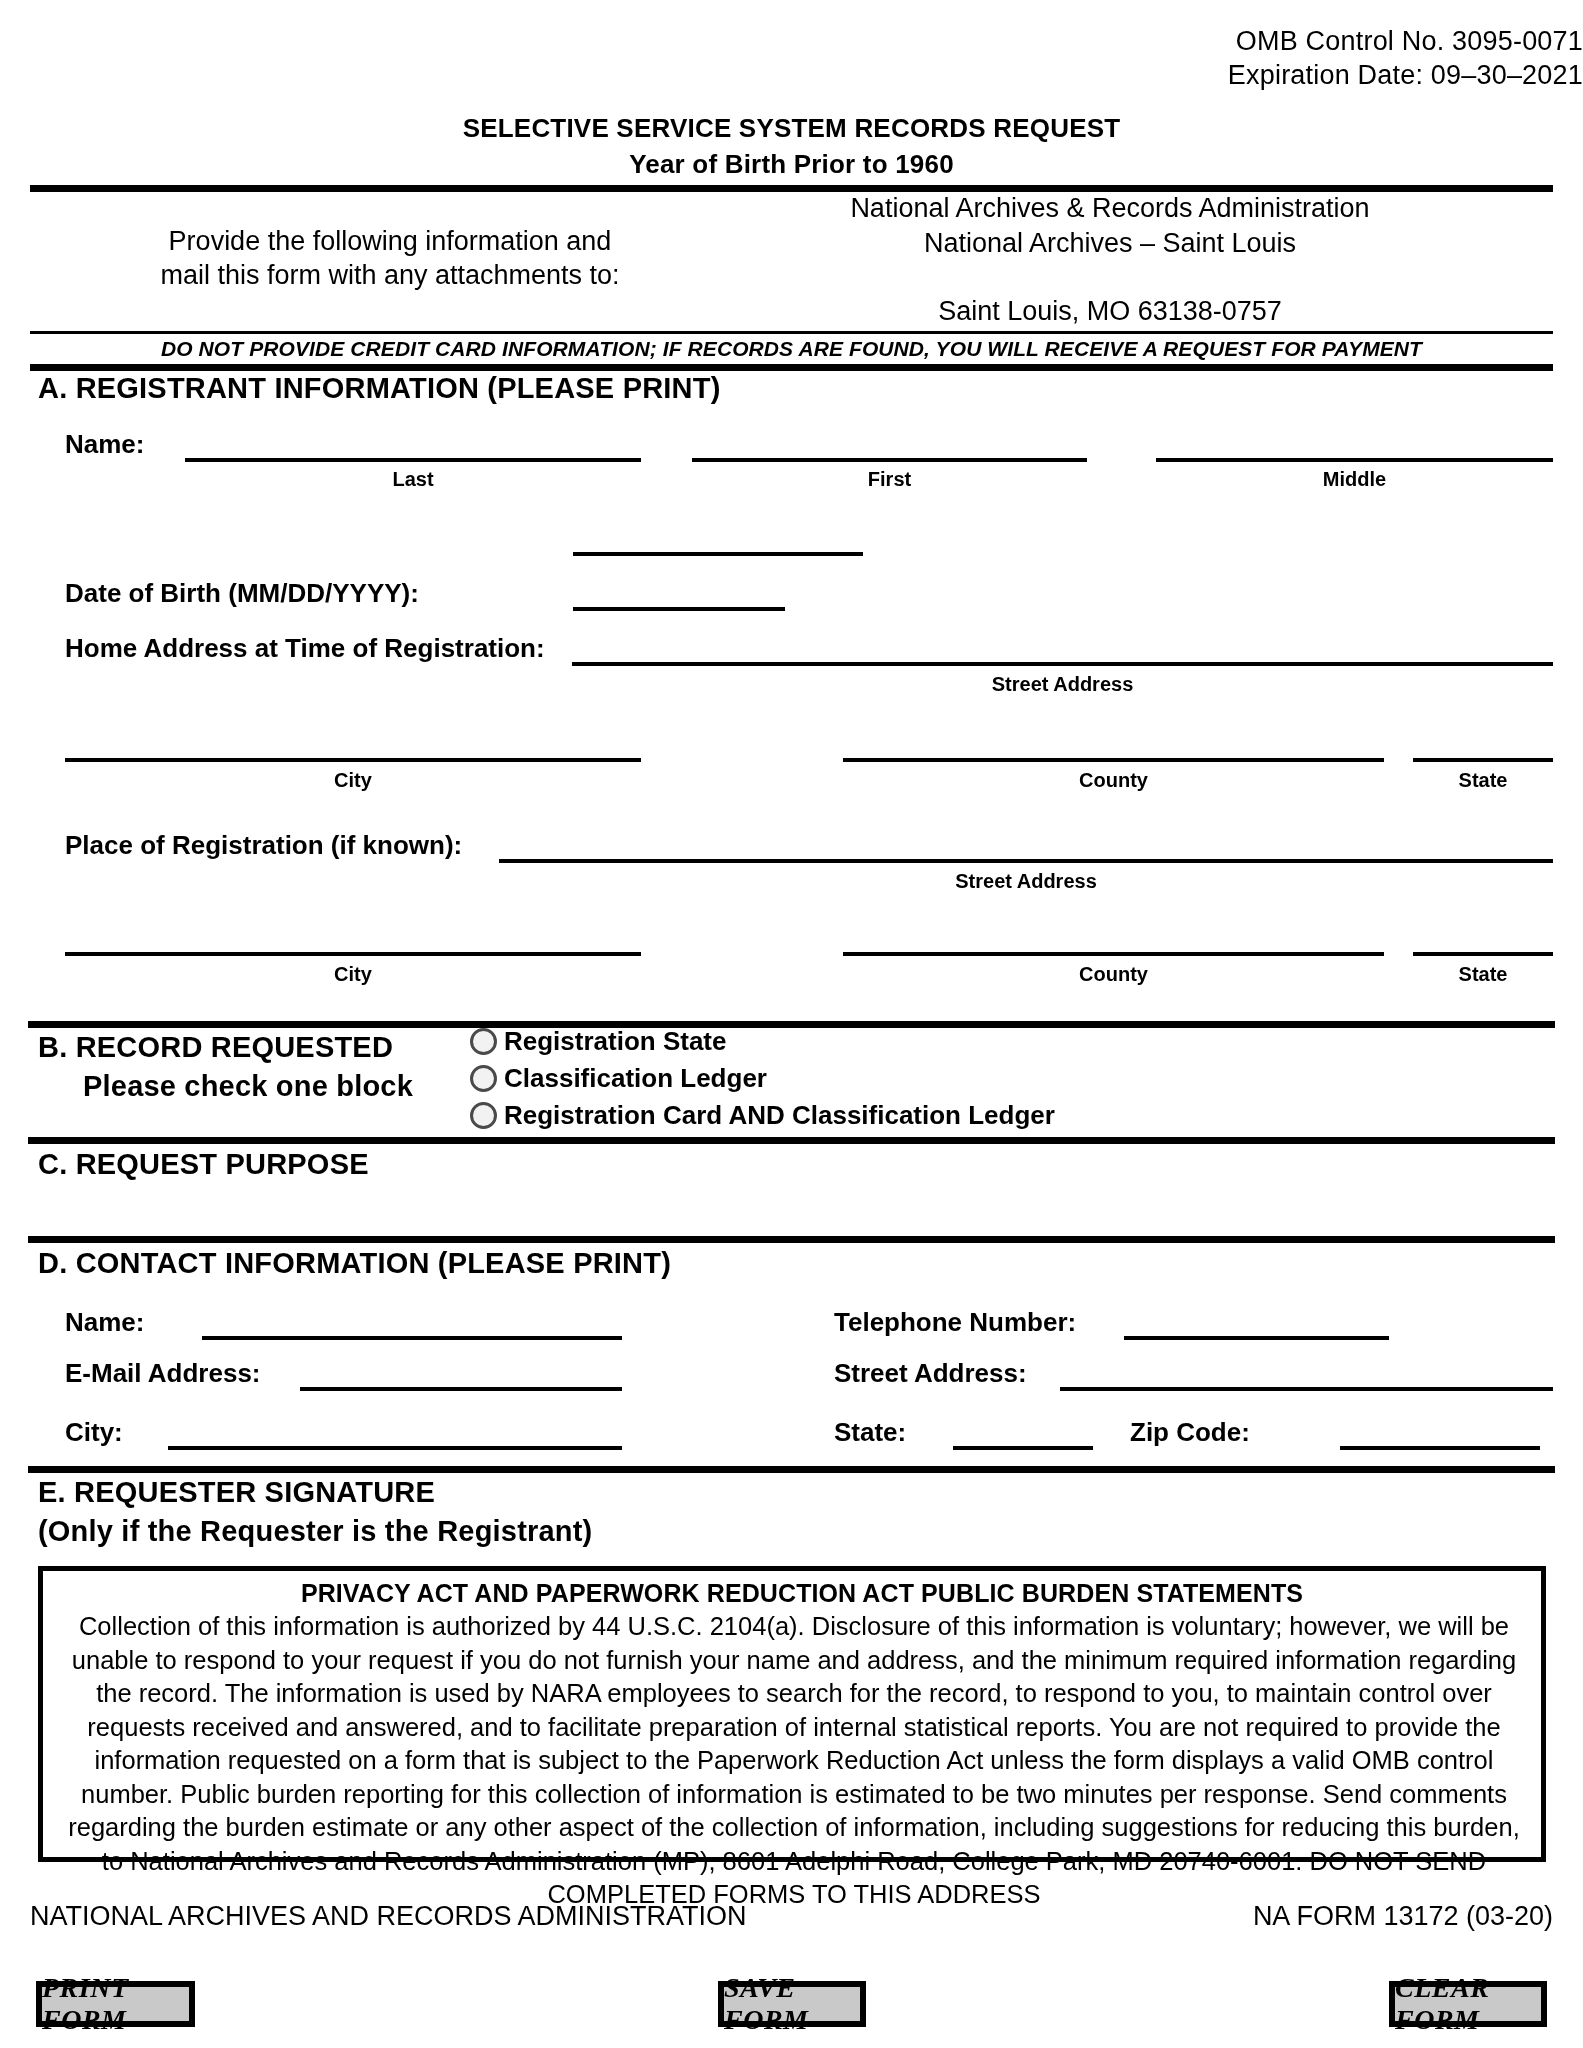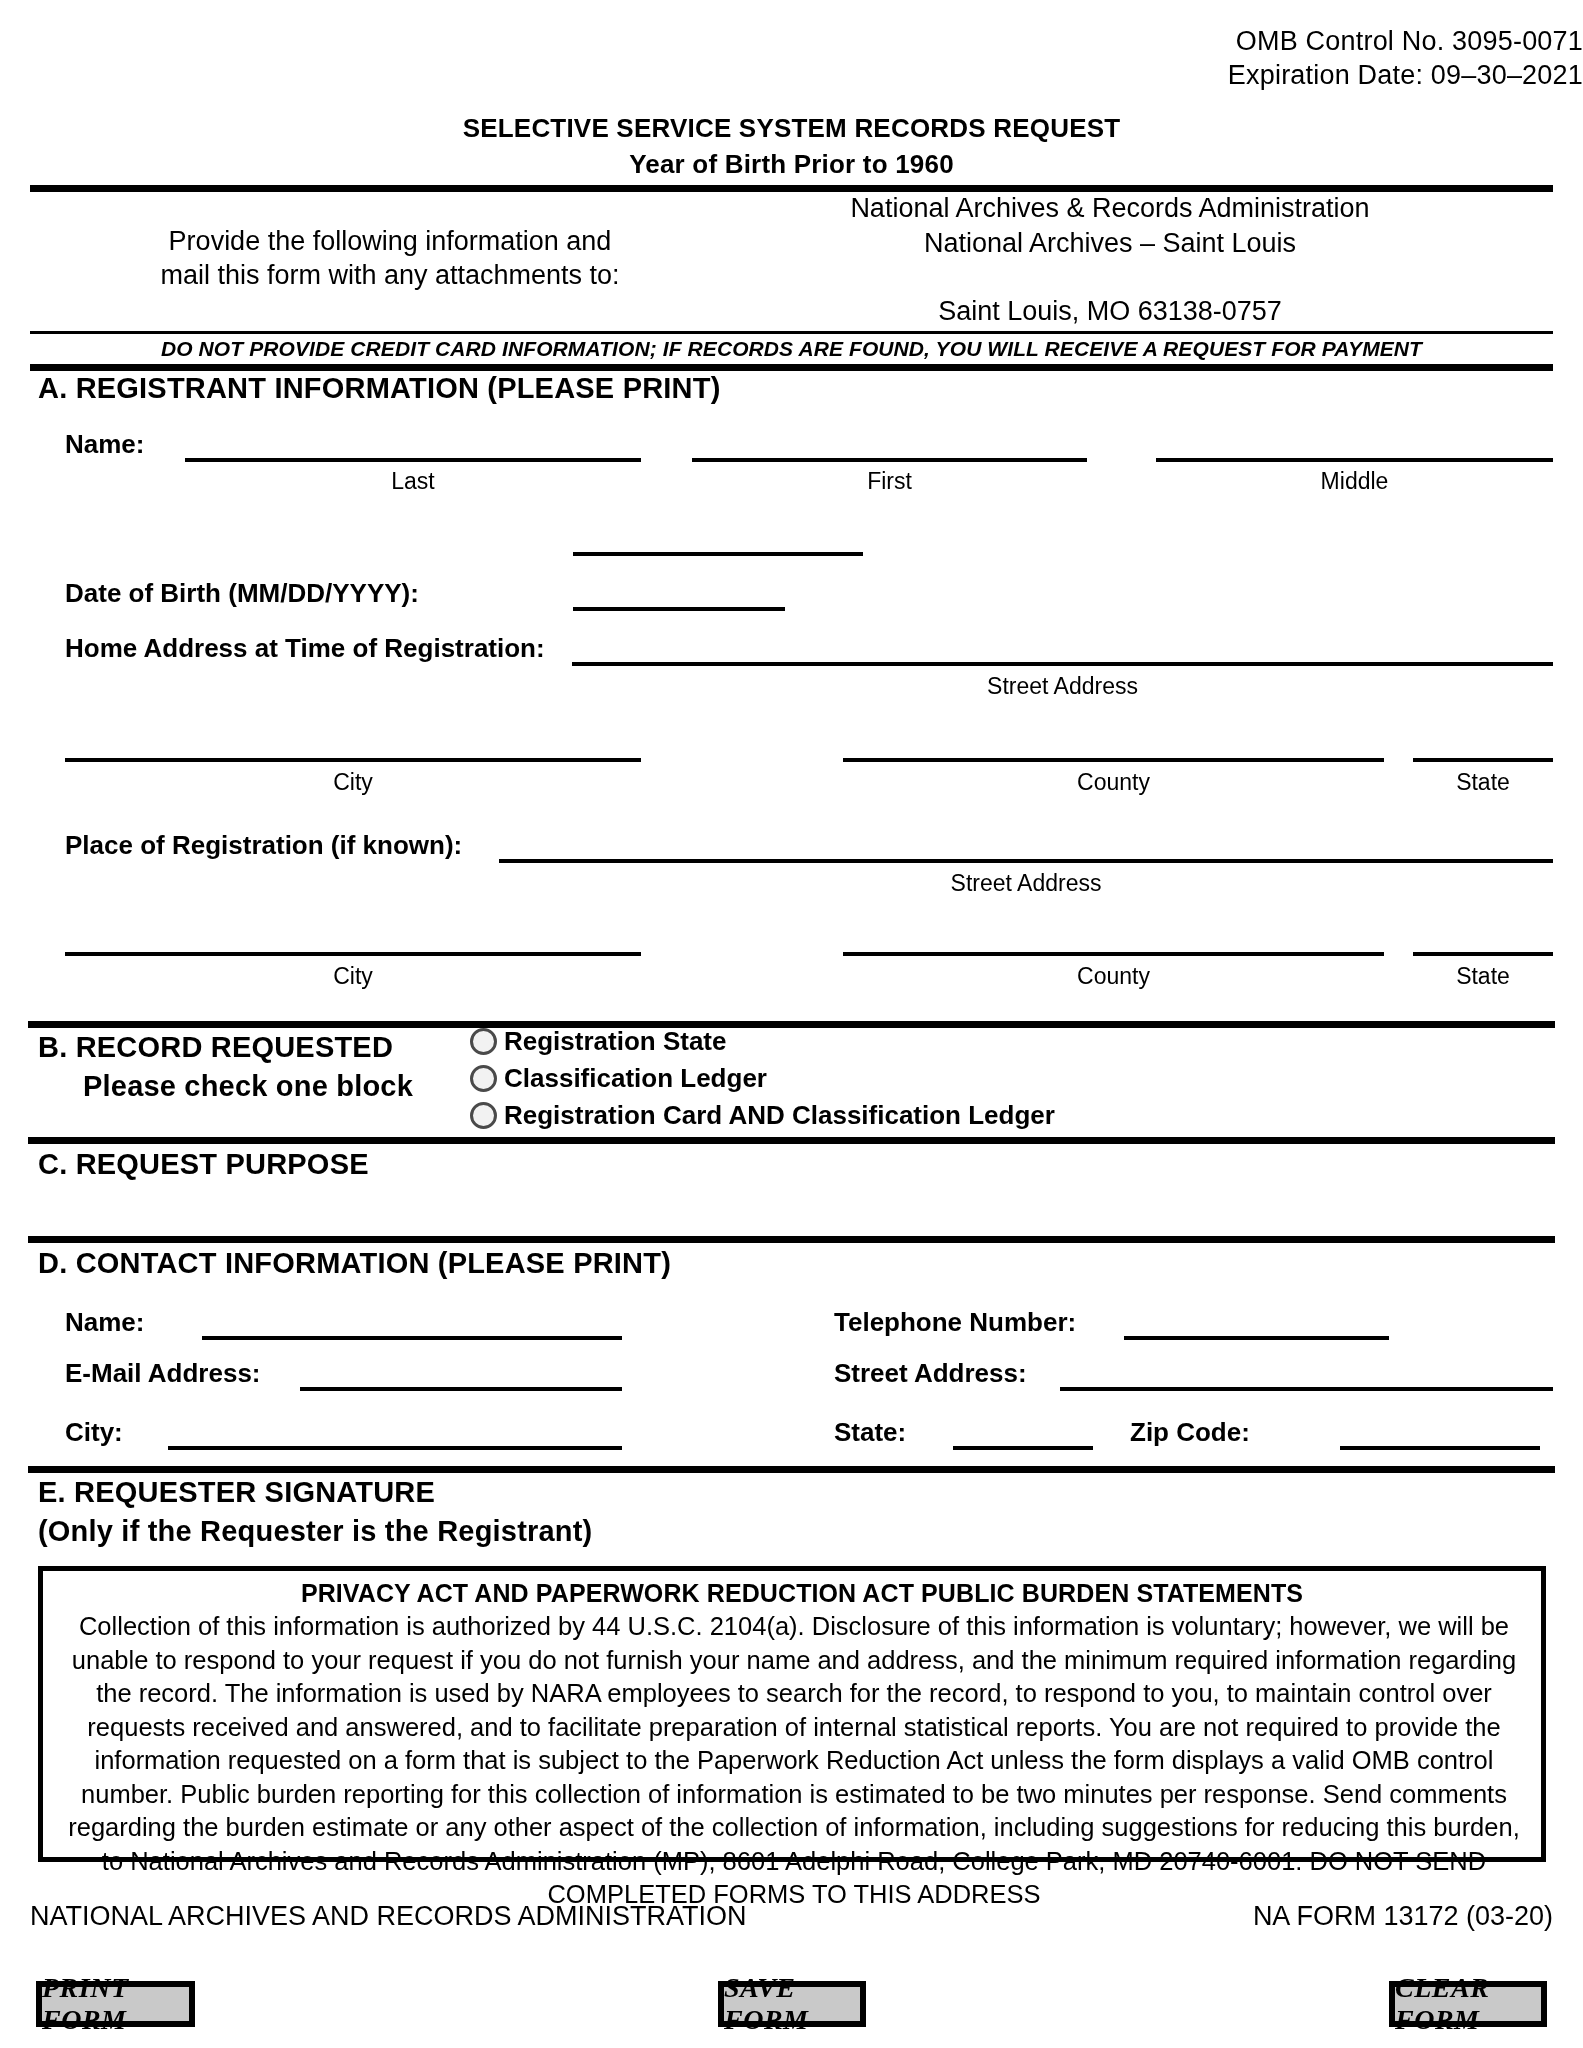--- a/index.html
+++ b/index.html
@@ -63,22 +63,22 @@
   .section-head {
     font-size: 29px;
     font-weight: bold;
     letter-spacing: 0.2px;
   }
   .field-label {
     font-size: 26px;
     font-weight: bold;
   }
   .sub-label {
-    font-size: 23px;
-    font-weight: normal;
+    font-size: 20px;
+    font-weight: bold;
     text-align: center;
   }
 
   
   .radio-row {
     position: absolute;
     display: flex;
     align-items: center;
     gap: 7px;
   }

